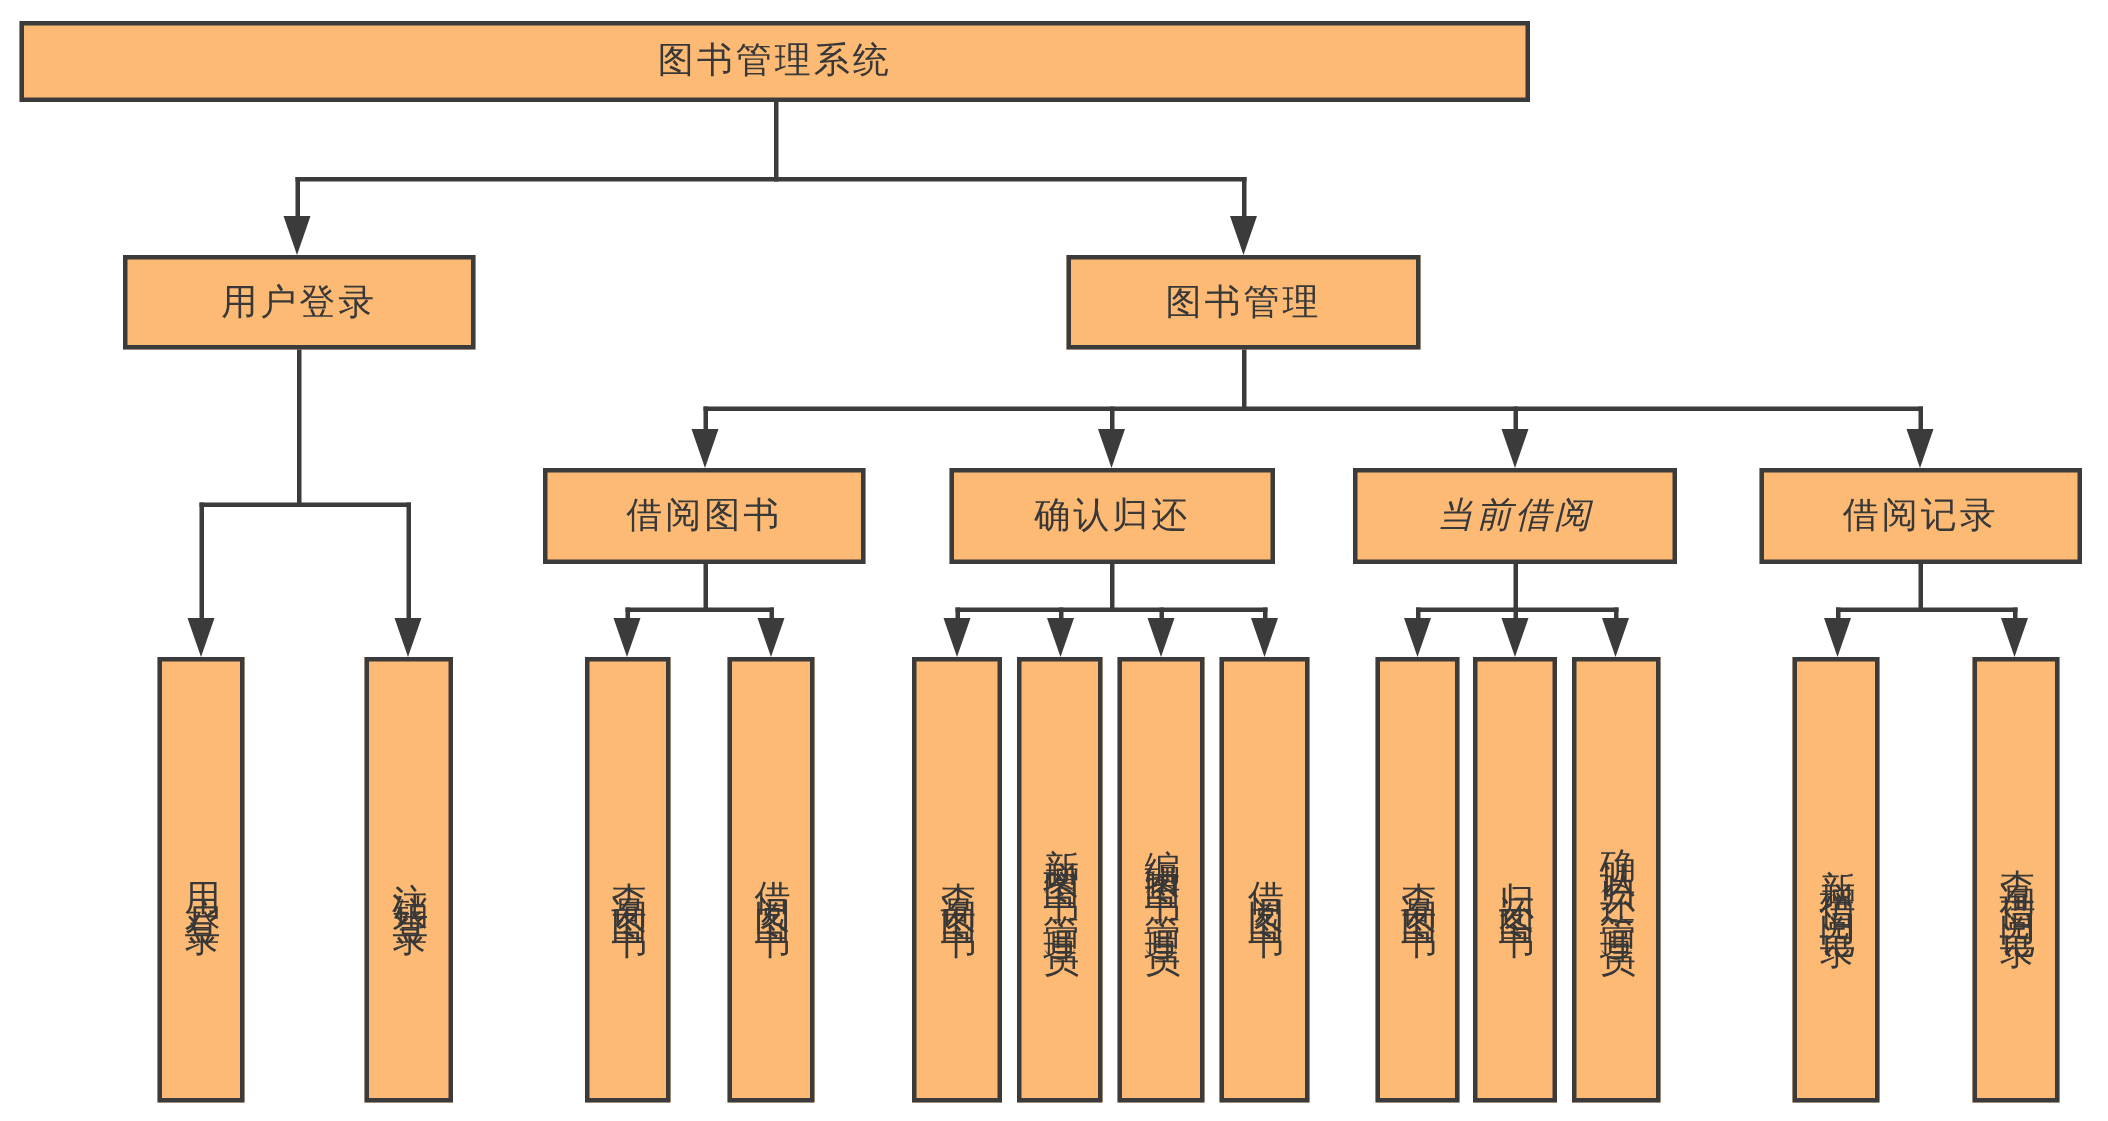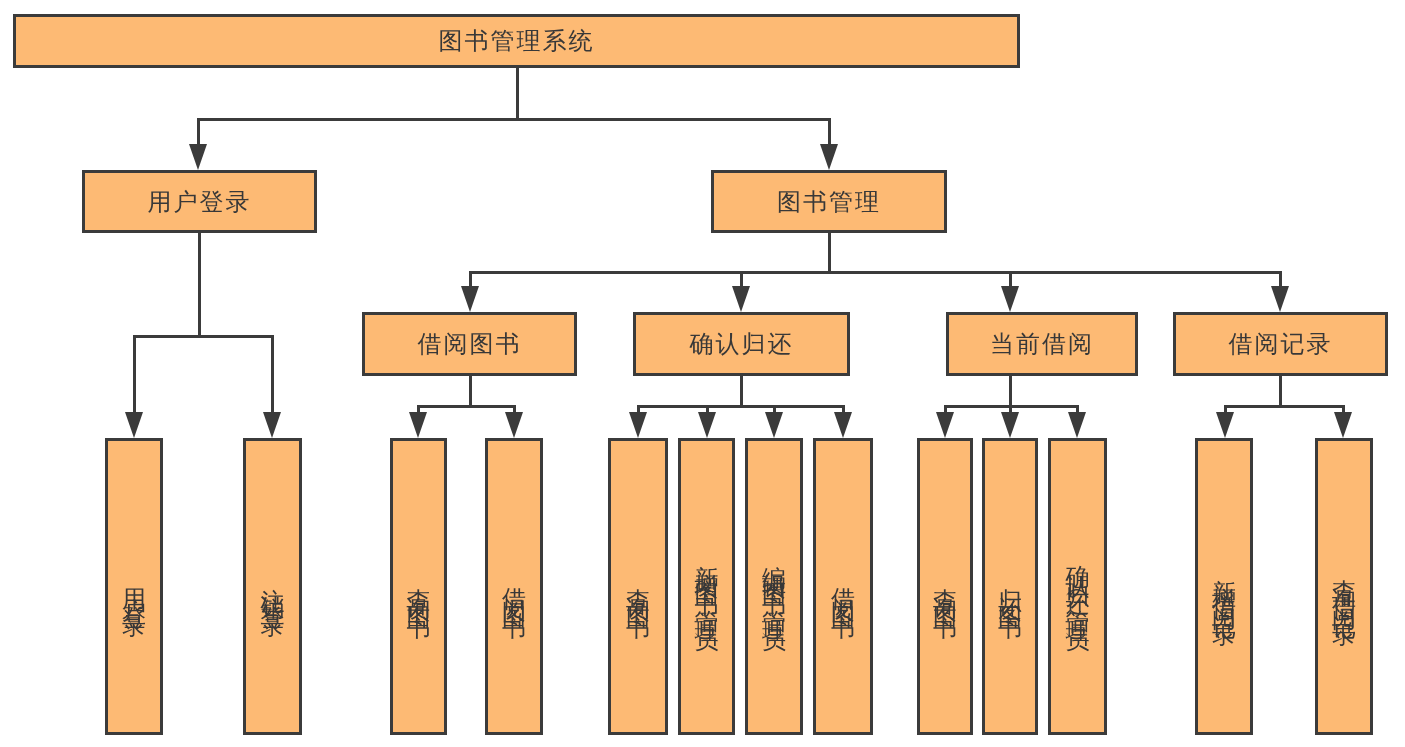--- a/index.html
+++ b/index.html
@@ -39,21 +39,21 @@
 
 <div class="canvas" style="--line: #3b3b3b; --text: #383838; --wm: #b0b0b0; --wmsh: #f4c6c6; background: rgb(255, 255, 255);">
 
   <div class="node h" style="left:13px; top:14px; width:1007px; height:54px;">图书管理系统</div>
 
   <div class="node h" style="left:82px; top:170px; width:235px; height:63px;">用户登录</div>
   <div class="node h" style="left:711px; top:170px; width:236px; height:63px;">图书管理</div>
 
   <div class="node h" style="left:362px; top:312px; width:215px; height:64px;">借阅图书</div>
   <div class="node h" style="left:633px; top:312px; width:217px; height:64px;">确认归还</div>
-  <div class="node h" style="left:946px; top:312px; width:192px; height:64px;">当前借阅</div>
+  <div class="node h" style="left:902px; top:312px; width:216px; height:64px;font-style:italic;">当前借阅</div>
   <div class="node h" style="left:1173px; top:312px; width:215px; height:64px;">借阅记录</div>
 
   <div class="node v" style="left:105px; top:438px; width:58px; height:297px;">用户登录</div>
   <div class="node v" style="left:243px; top:438px; width:59px; height:297px;">注销登录</div>
 
   <div class="node v" style="left:390px; top:438px; width:57px; height:297px;">查询图书</div>
   <div class="node v" style="left:485px; top:438px; width:58px; height:297px;">借阅图书</div>
 
   <div class="node v" style="left:608px; top:438px; width:60px; height:297px;">查询图书</div>
   <div class="node v" style="left:678px; top:438px; width:57px; height:297px;">新增图书（管理员）</div>

